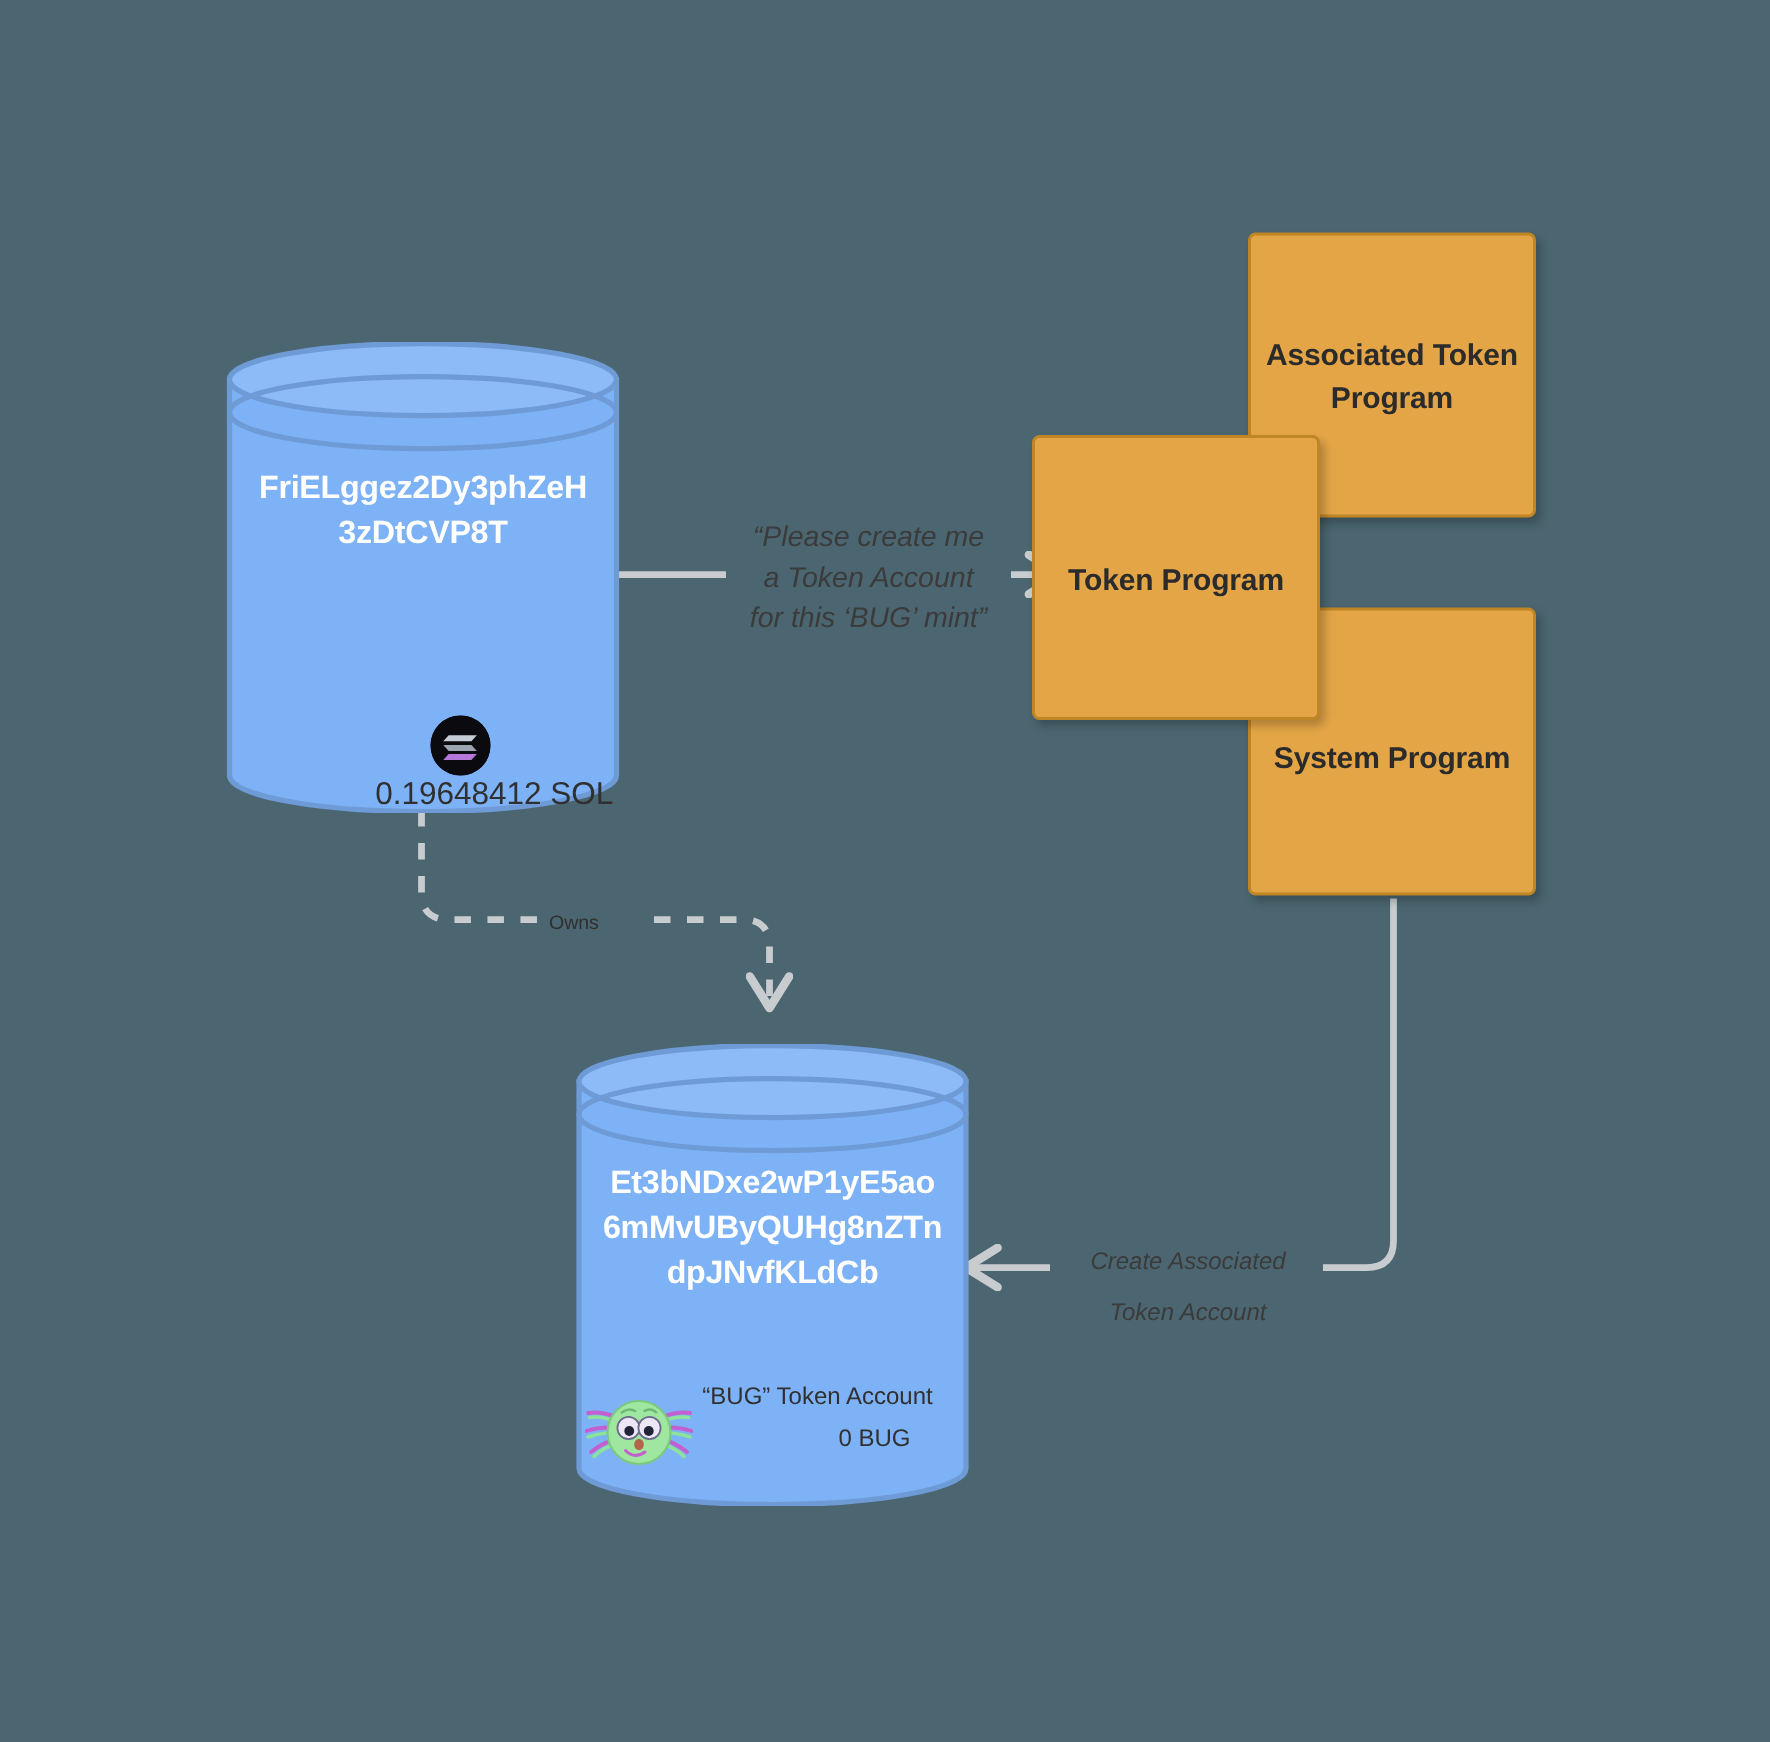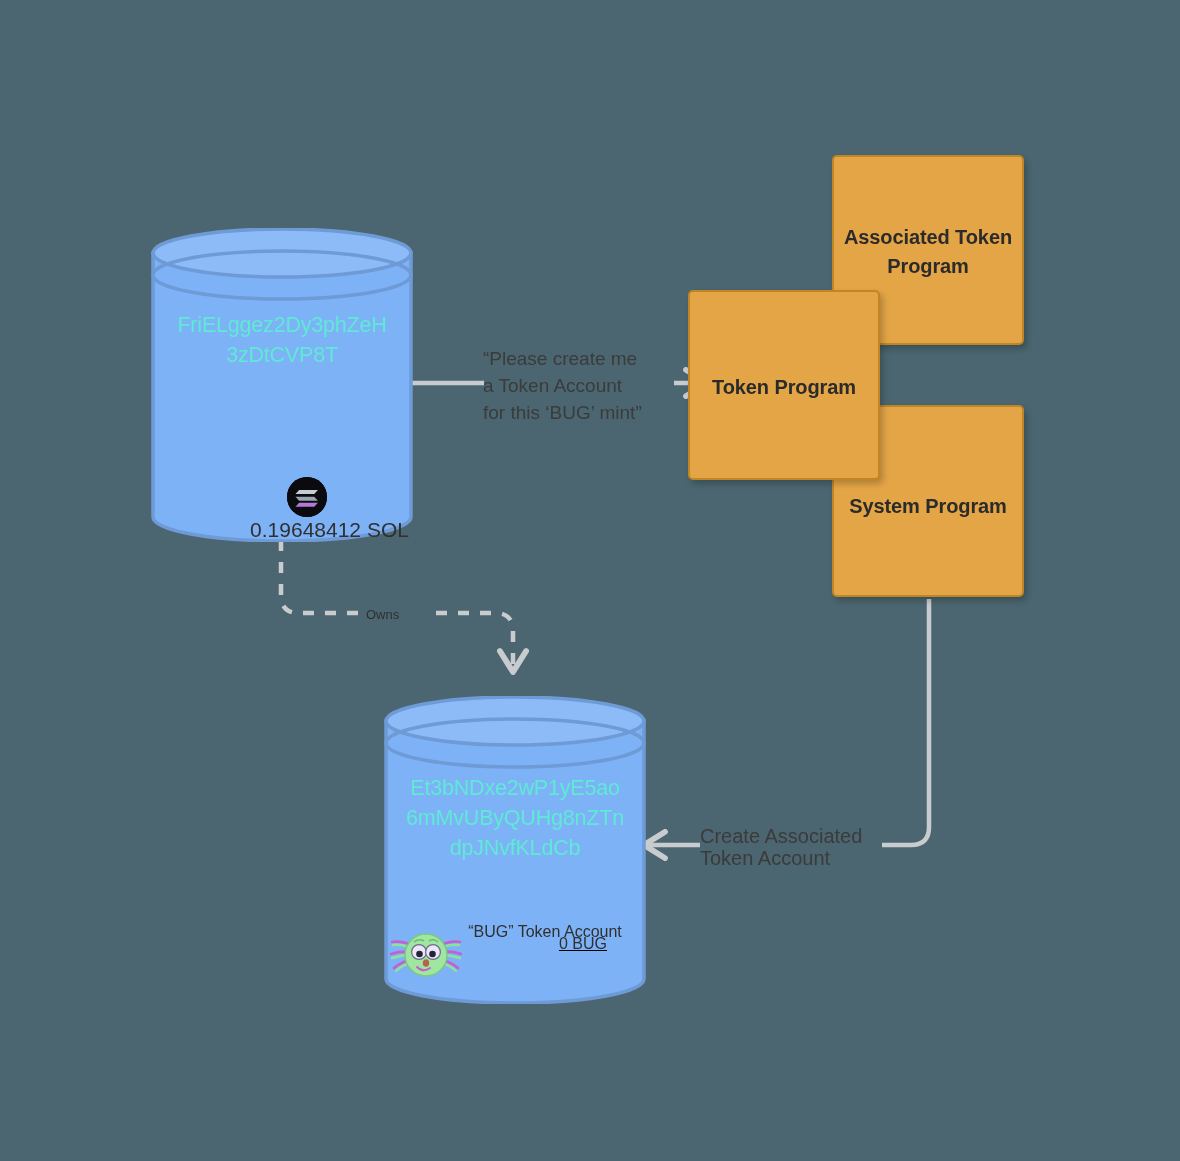--- a/index.html
+++ b/index.html
@@ -32,22 +32,22 @@
   }
   .cyl .cyl-content {
     position: absolute;
     left: 0;
     width: 100%;
     text-align: center;
     pointer-events: none;
   }
   .cyl-title {
     font-size: 21.5px;
-    font-weight: normal;
-    color: #5eead4;
+    font-weight: bold;
+    color: #ffffff;
     line-height: 30px;
     letter-spacing: -0.2px;
   }
   .cyl-balance-row {
     position: absolute;
     left: 0;
     width: 100%;
     display: flex;
     align-items: center;
     justify-content: flex-start;
@@ -84,25 +84,27 @@
     line-height: 29px;
     letter-spacing: -0.1px;
   }
 
   
   .edge-label {
     position: absolute;
     color: #3b3b3b;
     font-size: 19px;
     line-height: 27px;
+    text-align: center;
     white-space: pre-line;
+    font-style: italic;
   }
   .edge-label.small {
-    font-size: 20px;
-    line-height: 22px;
+    font-size: 16px;
+    line-height: 34px;
   }
   .owns-label {
     position: absolute;
     color: #2f2f2f;
     font-size: 13px;
     line-height: 22px;
   }
   .sol-badge {
     width: 40px;
     height: 40px;
@@ -193,21 +195,21 @@
     <div class="cyl-content" style="top:77px;">
       <div class="cyl-title">Et3bNDxe2wP1yE5ao</div>
       <div class="cyl-title">6mMvUByQUHg8nZTn</div>
       <div class="cyl-title">dpJNvfKLdCb</div>
     </div>
 
     <div class="cyl-content" style="top:222px; padding-left:30px;">
       <span class="sub-label">“BUG” Token Account</span>
     </div>
 
-    <div class="cyl-content" style="top:234px; padding-left:68px;text-decoration:underline;">
+    <div class="cyl-content" style="top:250px; padding-left:68px;">
       <span class="sub-label">0 BUG</span>
     </div>
 
     <span style="position:absolute; left:7px; top:225px;">
       <svg width="72" height="66" viewBox="0 0 72 66">
         <g stroke="#c45fd0" stroke-width="2.6" fill="none" stroke-linecap="round">
           <path d="M22,24 C14,21 8,20 2,21"></path>
           <path d="M21,31 C13,30 7,31 1,33"></path>
           <path d="M22,38 C14,40 9,43 4,47"></path>
           <path d="M50,24 C58,21 64,20 70,21"></path>

